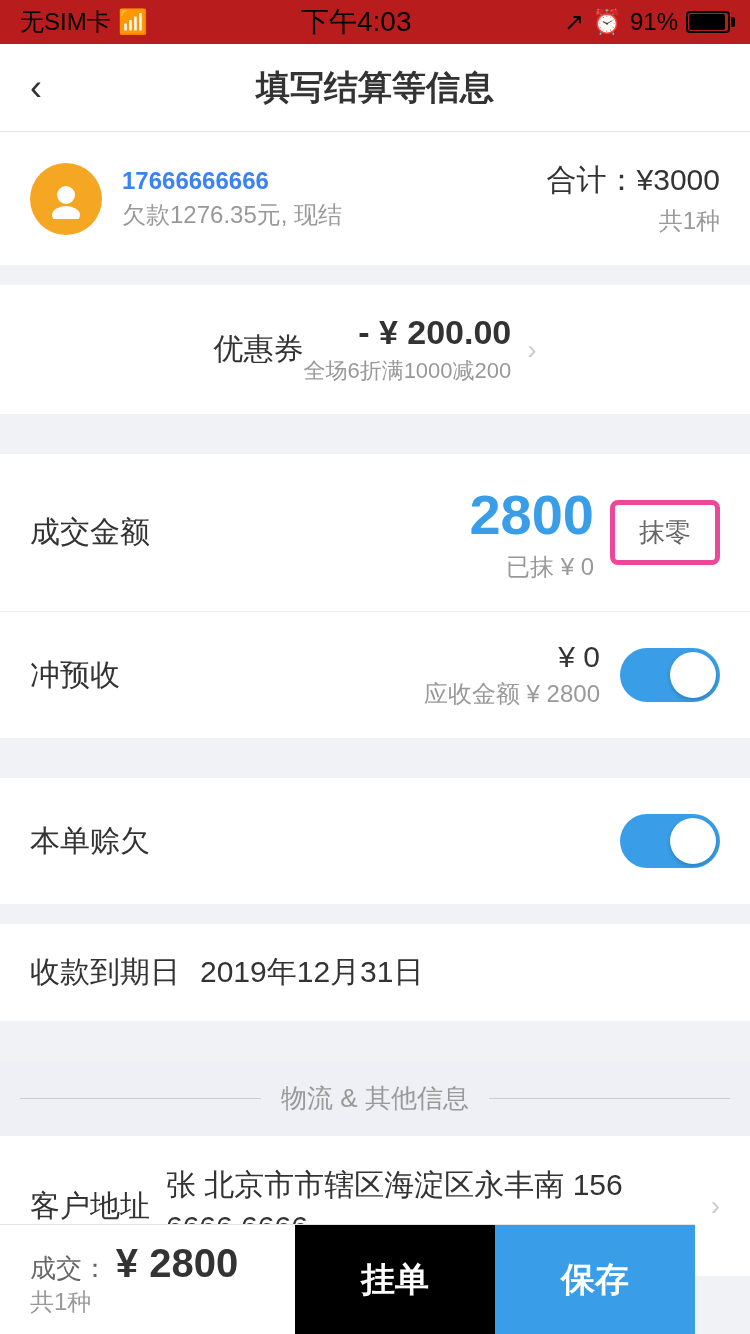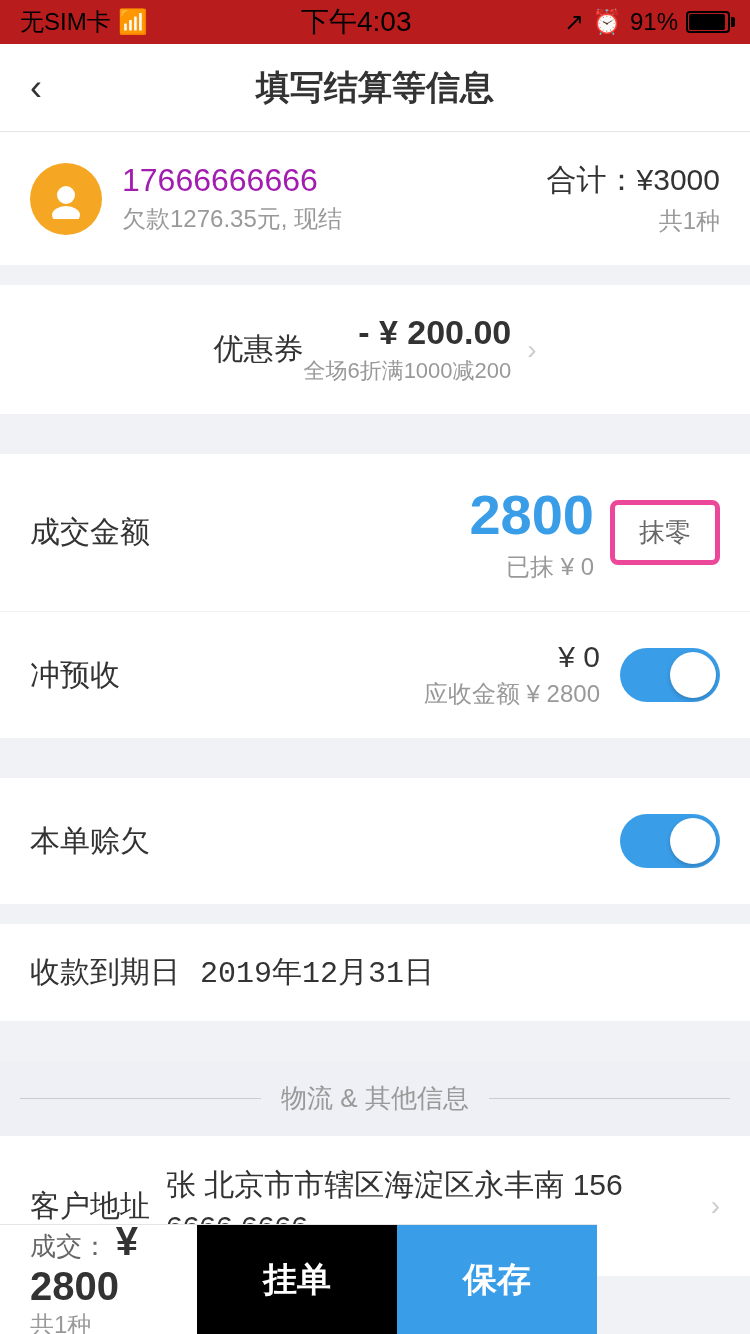--- a/index.html
+++ b/index.html
@@ -87,23 +87,23 @@
       gap: 20px;
     }
     .avatar {
       width: 72px; height: 72px; border-radius: 50%;
       background: #f5a623;
       display: flex; align-items: center; justify-content: center;
       color: #fff; font-size: 36px;
     }
     .customer-info {}
     .customer-phone {
-      font-size: 32px;
-      font-weight: 400;
-      color: #a21caf;
+      font-size: 24px;
+      font-weight: 700;
+      color: #3b82f6;
     }
     .customer-sub {
       font-size: 24px;
       color: #999;
       margin-top: 4px;
     }
     .customer-right { text-align: right; }
     .total-amount {
       font-size: 30px;
       color: #333;
@@ -252,21 +252,20 @@
       align-items: center;
       justify-content: space-between;
       padding: 36px 30px;
     }
 
     
     .date-row {
       display: flex;
       align-items: center;
       padding: 28px 30px;
-      font-family: Liberation Mono, monospace;
     }
     .date-label { font-size: 30px; color: #333; margin-right: 20px; }
     .date-value { font-size: 30px; color: #333; }
 
     
     .section-divider {
       background: #eef0f5;
       display: flex;
       align-items: center;
       justify-content: center;
@@ -309,21 +308,21 @@
     
     .gray-area {
       background: #f0f2f5;
       height: 120px;
     }
 
     
     .bottom-bar {
       position: fixed;
       bottom: 0;
-      width: 597px;
+      width: 695px;
       height: 110px;
       background: #fff;
       display: flex;
       align-items: center;
       border-top: 1px solid #e5e5e5;
       justify-content: space-between;
     }
     .bottom-left {
       flex: 1;
       padding: 0 30px;

